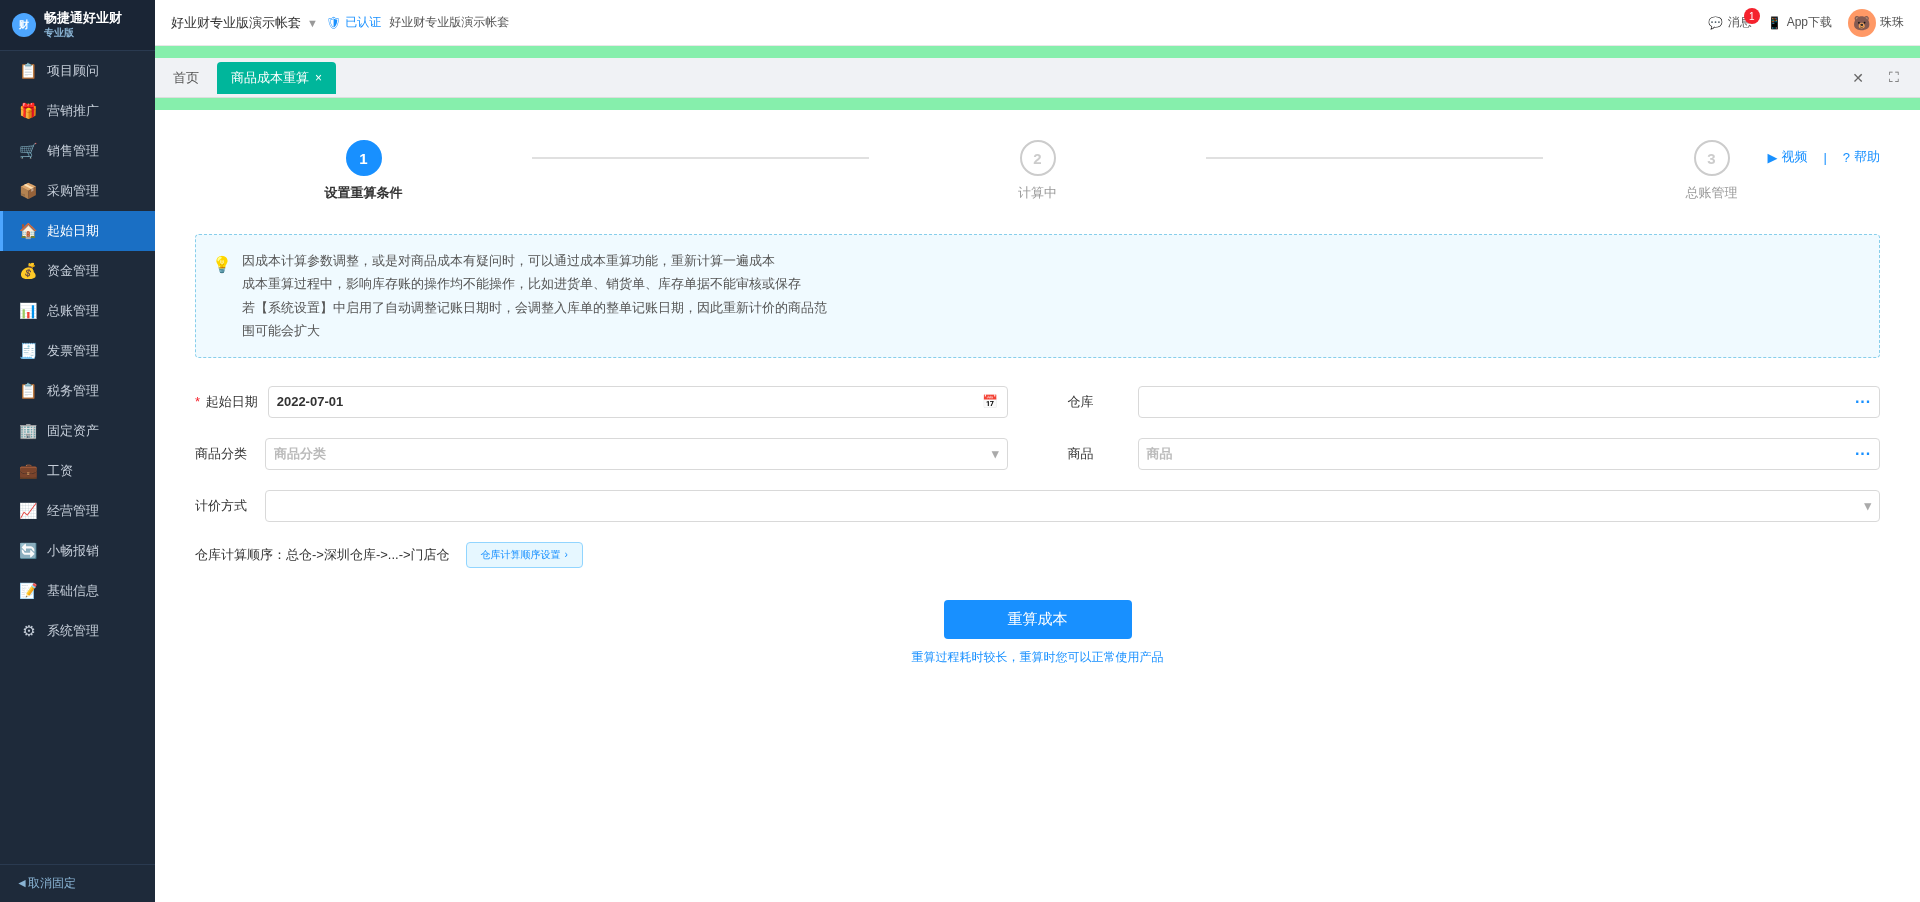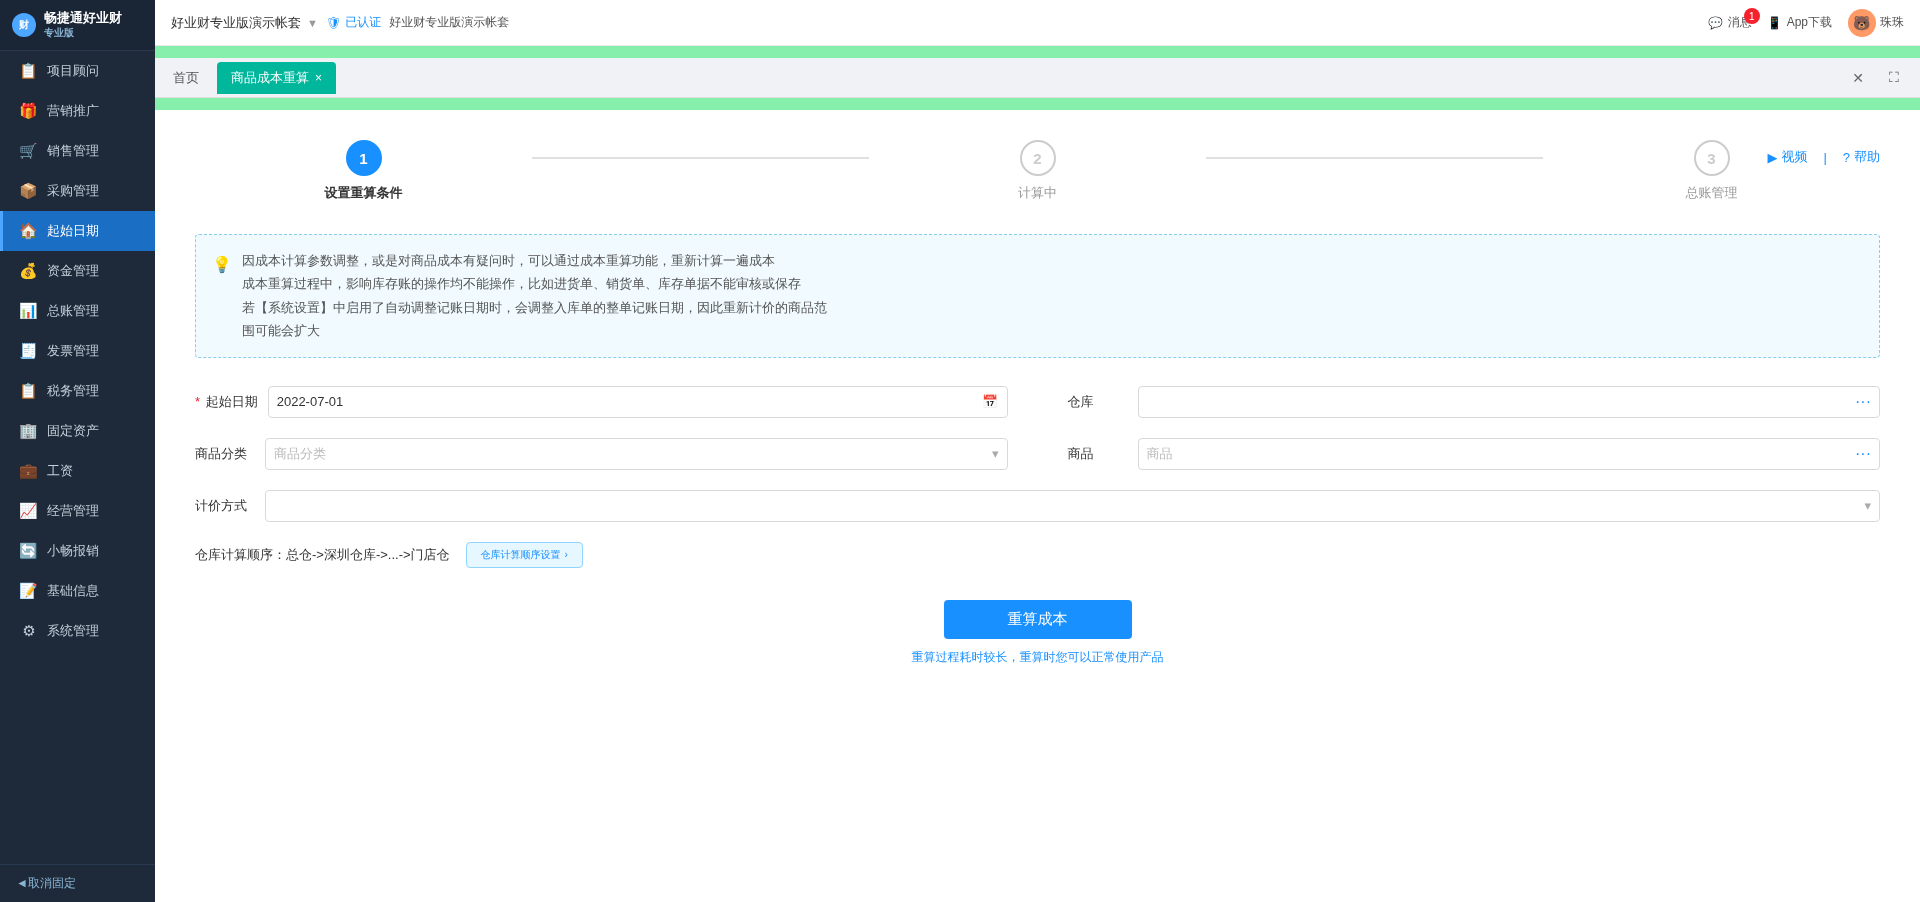--- a/index.html
+++ b/index.html
@@ -282,20 +282,21 @@
       height: 32px;
       border: 1px solid #d9d9d9;
       border-radius: 4px;
       padding: 0 8px;
       font-size: 13px;
       color: #333;
       display: flex;
       align-items: center;
       justify-content: space-between;
       background: #fff;
+      font-weight: bold;
     }
     .calendar-icon { color: #1890ff; cursor: pointer; }
     .more-icon { color: #1890ff; cursor: pointer; font-size: 16px; }
     .dropdown-icon { color: #aaa; }
 
     
     .pricing-row {
       margin-bottom: 20px;
       display: flex;
       align-items: center;

